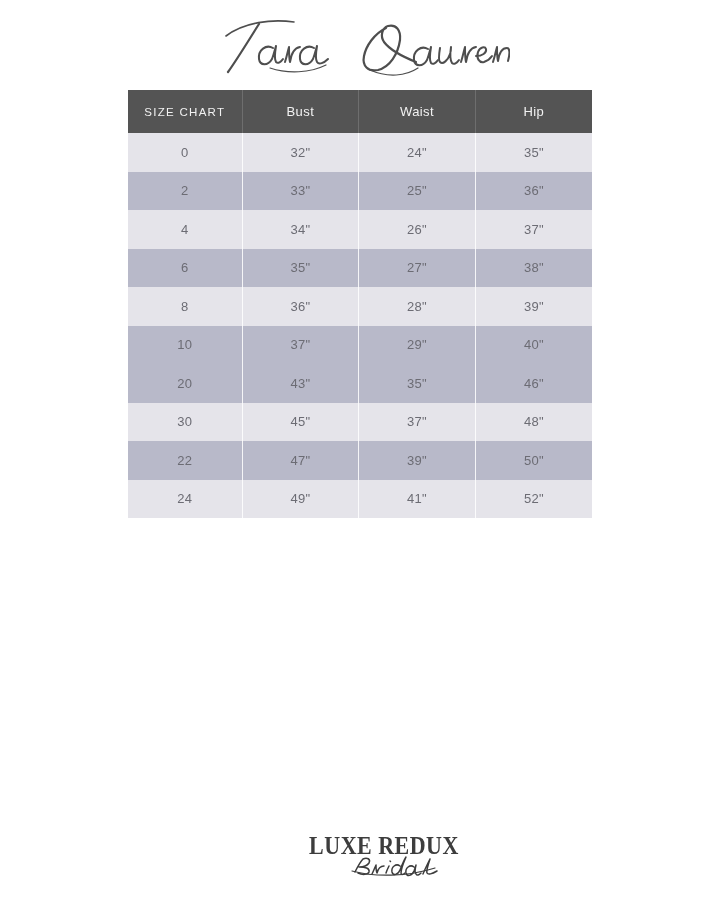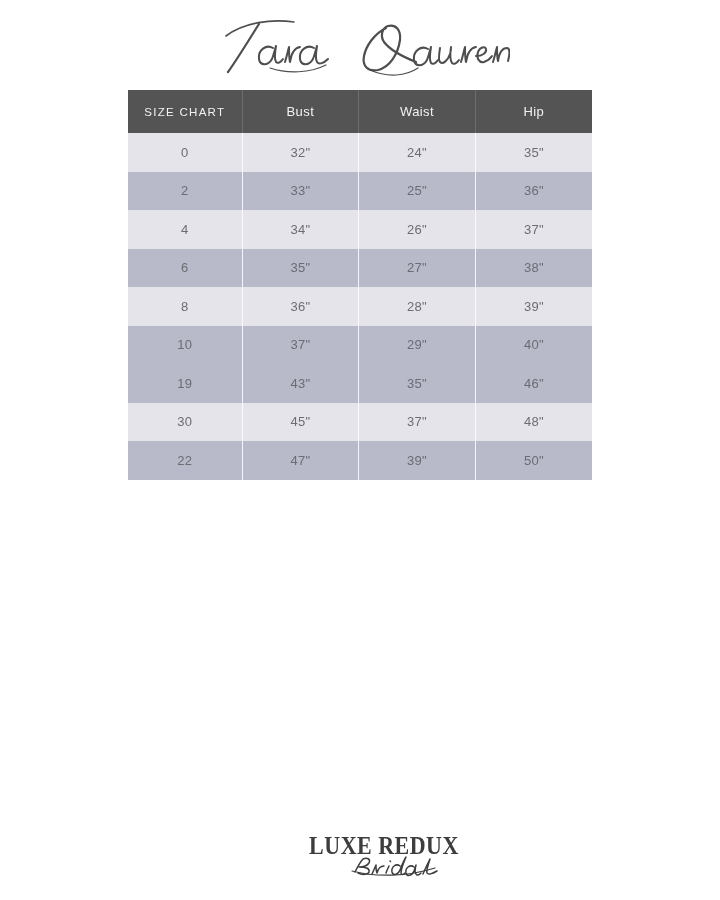--- a/index.html
+++ b/index.html
@@ -197,36 +197,42 @@
           <td>28"</td>
           <td>39"</td>
         </tr>
         <tr class="row-dark">
           <td>10</td>
           <td>37"</td>
           <td>29"</td>
           <td>40"</td>
         </tr>
         <tr class="row-dark">
-          <td>19</td>
+          <td>20</td>
           <td>43"</td>
           <td>35"</td>
           <td>46"</td>
         </tr>
         <tr class="row-light">
           <td>30</td>
           <td>45"</td>
           <td>37"</td>
           <td>48"</td>
         </tr>
         <tr class="row-dark">
           <td>22</td>
           <td>47"</td>
           <td>39"</td>
           <td>50"</td>
+        </tr>
+        <tr class="row-light">
+          <td>24</td>
+          <td>49"</td>
+          <td>41"</td>
+          <td>52"</td>
         </tr>
       </tbody>
     </table>
   </div>
 
   <div class="footer-wrap">
     <svg class="footer-svg" width="170" height="48" viewBox="0 0 170 48" aria-label="Luxe Redux Bridal">
       <title>LUXE REDUX</title>
       <text x="85" y="22" text-anchor="middle" font-family="'Liberation Serif', 'DejaVu Serif', serif" font-size="22" font-weight="700" letter-spacing="0.5" fill="#3d3d3d" transform="scale(1,1.18) translate(0,-3)">LUXE REDUX</text>
       <g fill="none" stroke="#3d3d3d" stroke-width="1.5" stroke-linecap="round" stroke-linejoin="round">

